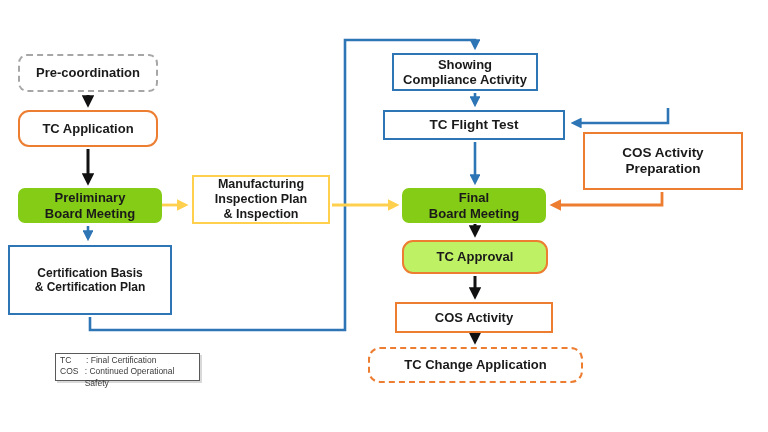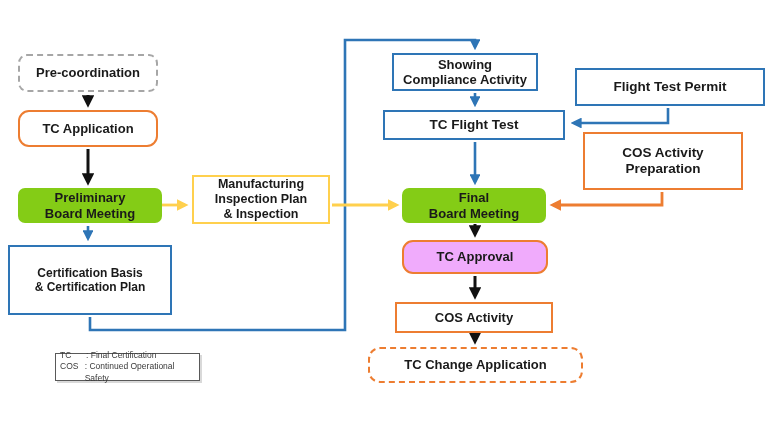--- a/index.html
+++ b/index.html
@@ -13,25 +13,25 @@
     text-align:center;font-weight:bold;color:#1a1a1a;background:#ffffff;font-size:13px;line-height:1.18;
   }
   .node .lbl{white-space:pre-line;}
   .gray-dashed{border:2px dashed #a6a6a6;border-radius:9px;}
   .orange-round{border:2.5px solid #ED7D31;border-radius:11px;}
   .orange-rect{border:2.5px solid #ED7D31;}
   .orange-dash-round{border:2.5px dashed #ED7D31;border-radius:12px;}
   .gray-fill{background:#84cc16;border:none;border-radius:7px;}
   .blue-rect{border:2.5px solid #2E75B6;}
   .yellow-rect{border:2.5px solid #FFD04D;}
-  .approval{background:#f0abfc;align-items:center;}
+  .approval{background:#bef264;align-items:center;}
   .legend{
     position:absolute;left:55px;top:353px;width:145px;height:28px;box-sizing:border-box;
     border:1px solid #595959;background:#fff;box-shadow:2px 2px 0 rgba(0,0,0,0.15);
-    font-size:8.5px;color:#3a3a3a;display:flex;flex-direction:column;justify-content:center;
+    font-size:8.5px;color:#3a3a3a;display:flex;flex-direction:column;justify-content:space-between;
     padding:1px 4px;line-height:1.35;
   }
   .legend-row{display:flex;}
   .legend-abbr{width:26px;}
 </style>
 </head>
 <body>
 
 <div id="canvas">
 
@@ -100,23 +100,20 @@
   <div class="node blue-rect" style="left:8px;top:245px;width:164px;height:70px;font-size:12px;">
     <span class="lbl">Certification Basis
 &amp; Certification Plan</span>
   </div>
 
   <div class="node blue-rect" style="left:392px;top:53px;width:146px;height:38px;">
     <span class="lbl">Showing
 Compliance Activity</span>
   </div>
 
-  <div class="node blue-rect" style="left:575px;top:68px;width:190px;height:38px;font-size:13.5px;">
-    <span class="lbl">Flight Test Permit</span>
-  </div>
 
   <div class="node blue-rect" style="left:383px;top:110px;width:182px;height:30px;font-size:13.5px;align-items:center;">
     <span class="lbl">TC Flight Test</span>
   </div>
 
   <div class="node orange-rect" style="left:583px;top:132px;width:160px;height:58px;font-size:13.5px;">
     <span class="lbl">COS Activity
 Preparation</span>
   </div>
 

